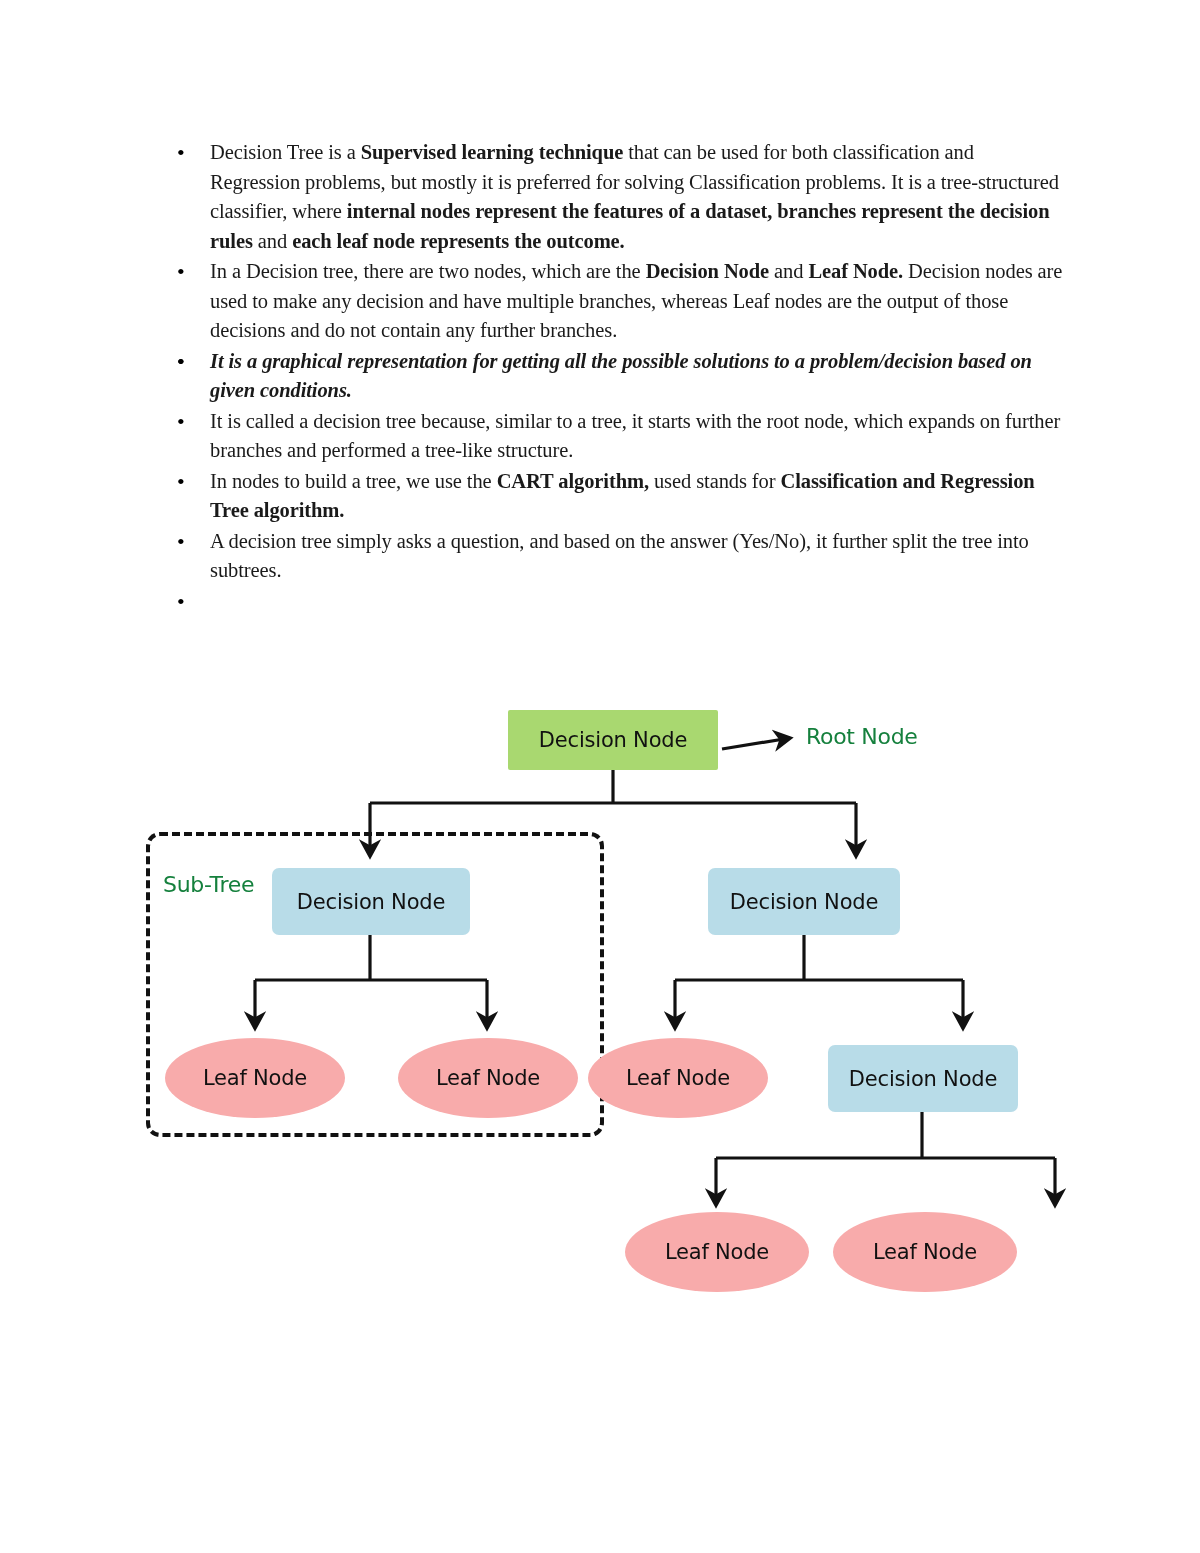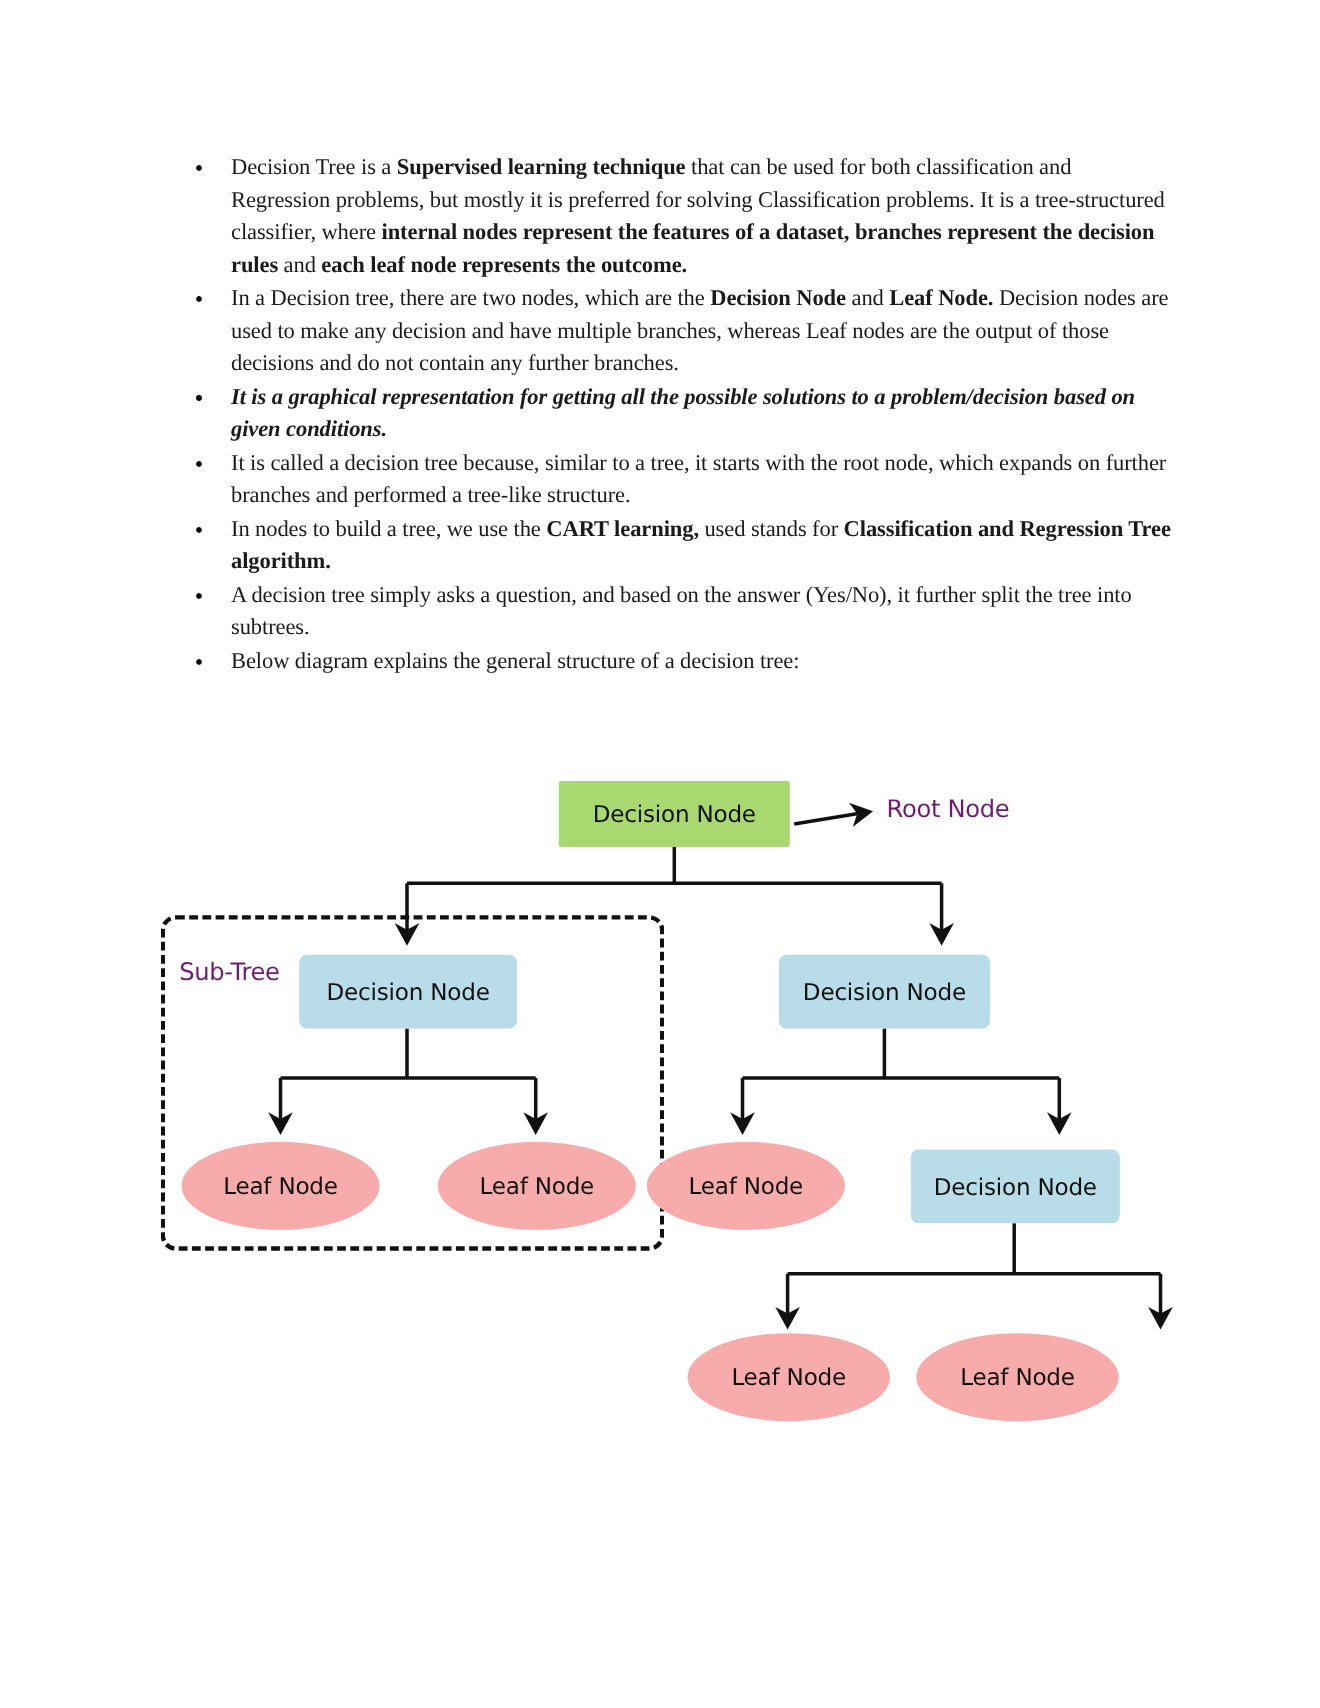--- a/index.html
+++ b/index.html
@@ -100,21 +100,21 @@
   }
 
   .node.ellipse {
     border-radius: 50%;
   }
 
   .label-red {
     position: absolute;
     font-family: "DejaVu Sans", "Liberation Sans", sans-serif;
     font-size: 22px;
-    color: #701a75;
+    color: #15803d;
     white-space: nowrap;
     letter-spacing: -0.3px;
   }
 
   .subtree-box {
     position: absolute;
     border: 4px dashed #111111;
     border-radius: 14px;
     box-sizing: border-box;
   }
@@ -146,31 +146,30 @@
         <span><span class="t-bi">It is a graphical representation for getting all the possible solutions to a problem/decision based on given conditions.</span></span>
       </li>
 
       <li>
         <span class="bullet-dot">•</span>
         <span><span class="t-normal">It is called a decision tree because, similar to a tree, it starts with the root node, which expands on further branches and performed a tree-like structure.</span></span>
       </li>
 
       <li>
         <span class="bullet-dot">•</span>
-        <span><span class="t-normal">In nodes to build a tree, we use the </span><span class="t-bold">CART learning,</span><span class="t-normal"> used stands for </span><span class="t-bold">Classification and Regression Tree algorithm.</span></span>
+        <span><span class="t-normal">In nodes to build a tree, we use the </span><span class="t-bold">CART algorithm,</span><span class="t-normal"> used stands for </span><span class="t-bold">Classification and Regression Tree algorithm.</span></span>
       </li>
 
       <li>
         <span class="bullet-dot">•</span>
         <span><span class="t-normal">A decision tree simply asks a question, and based on the answer (Yes/No), it further split the tree into subtrees.</span></span>
       </li>
 
       <li>
         <span class="bullet-dot">•</span>
-        <span><span class="t-normal">Below diagram explains the general structure of a decision tree:</span></span>
       </li>
 
     </ul>
   </div>
 
   <div class="diagram">
 
     <svg viewBox="0 0 1200 680" xmlns="http://www.w3.org/2000/svg">
       <defs>
         <marker id="arrow" viewBox="0 0 12 12" refX="9" refY="6" markerWidth="7" markerHeight="7" orient="auto-start-reverse">

